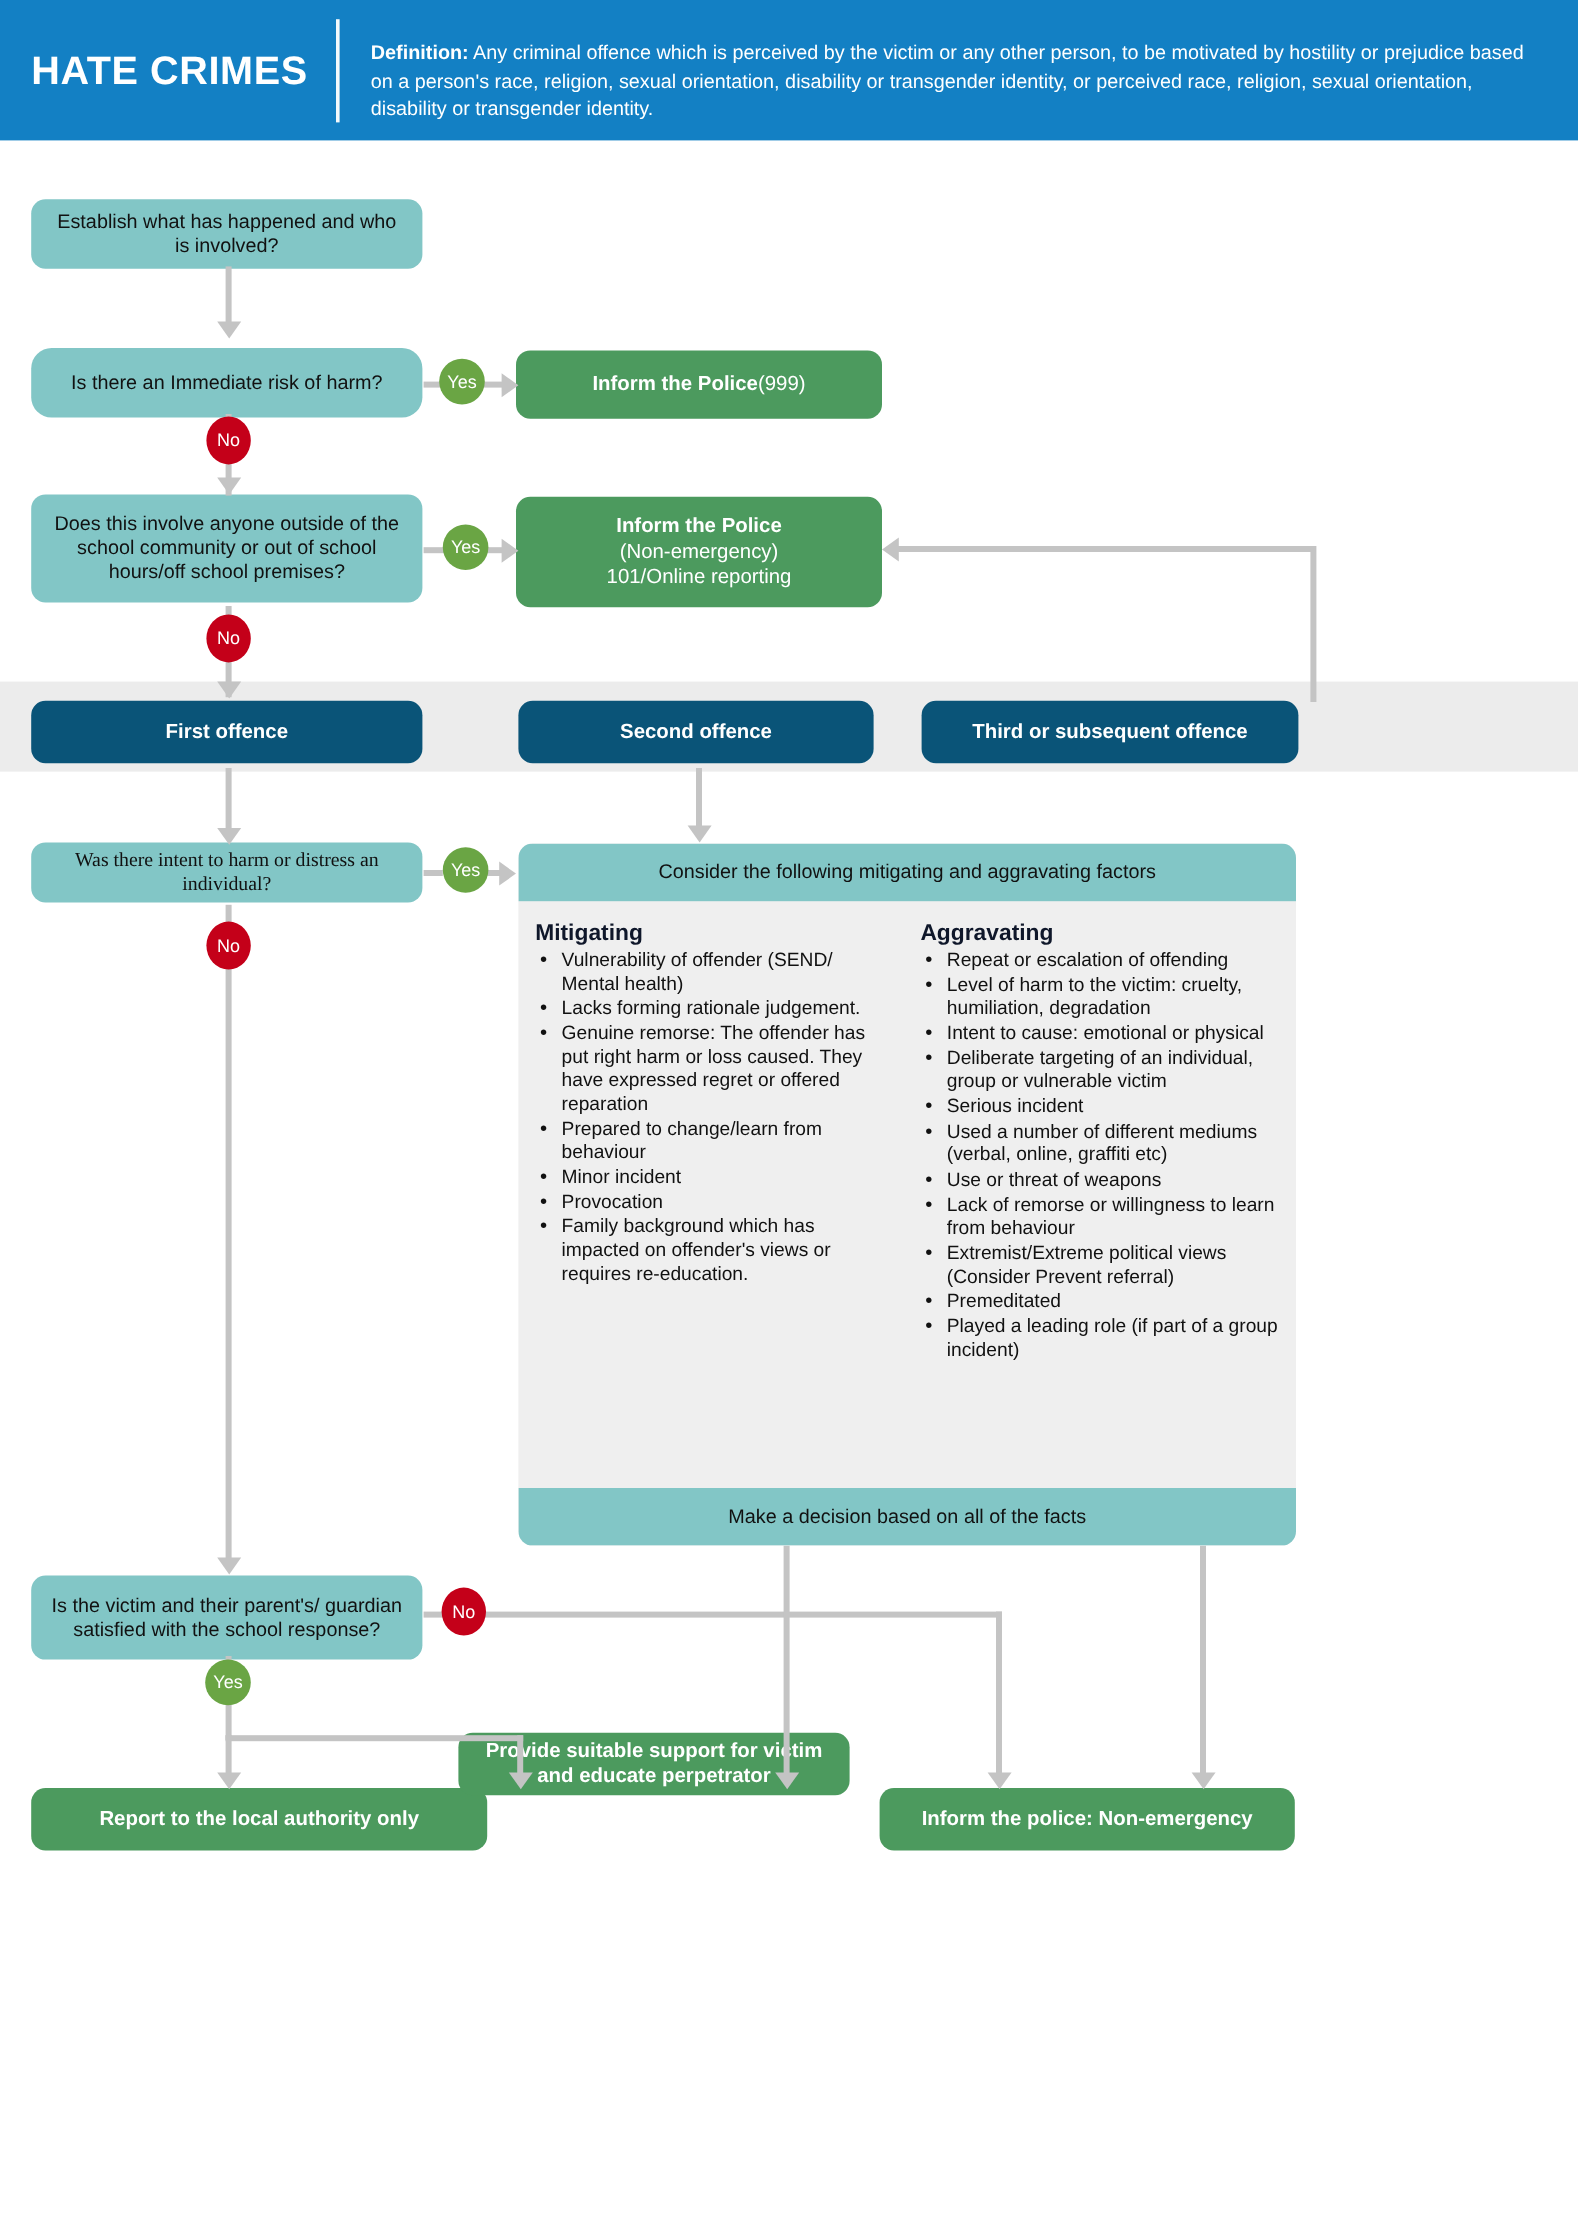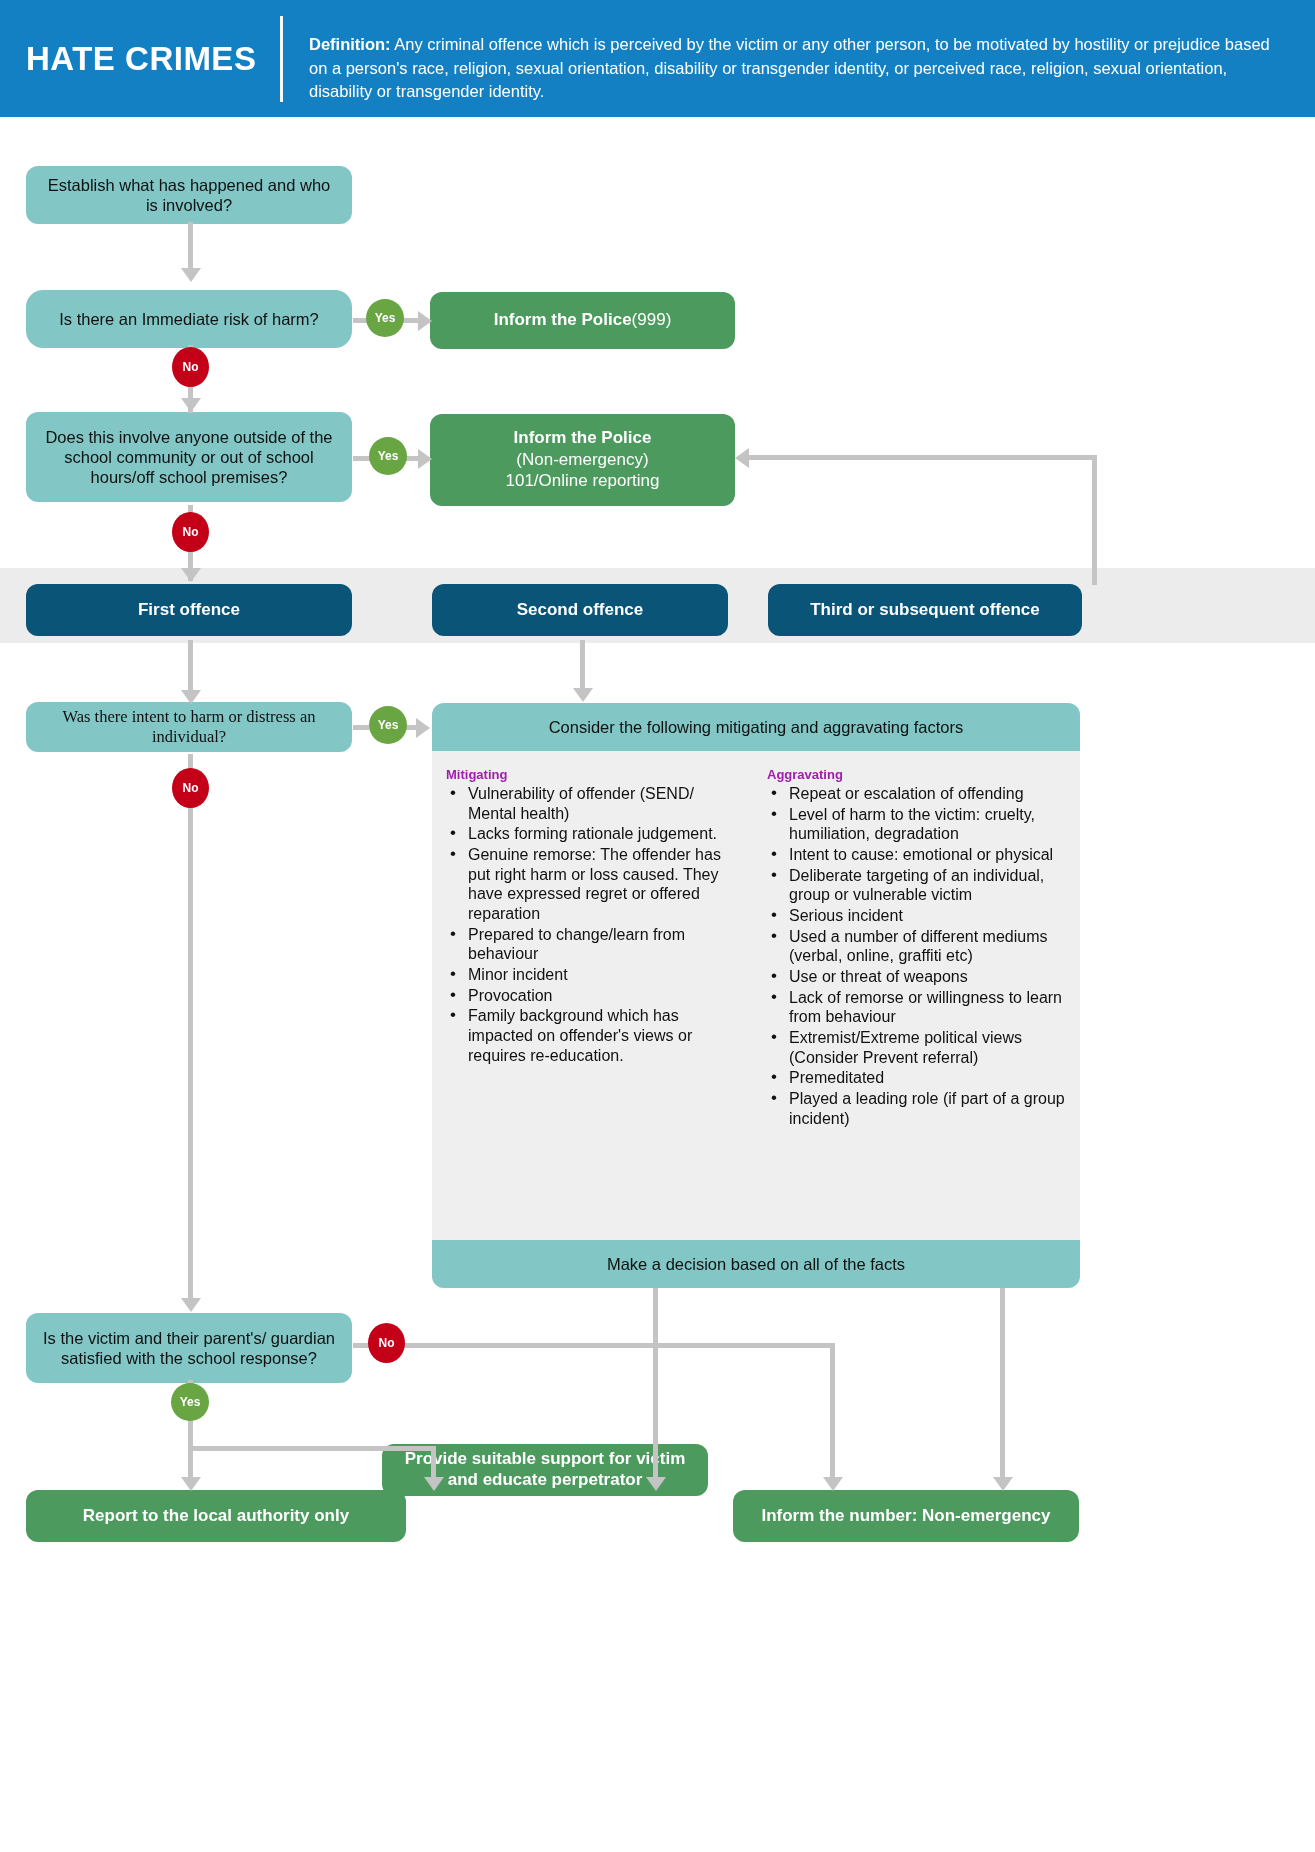--- a/index.html
+++ b/index.html
@@ -69,21 +69,21 @@
   #offence-band {
     position:absolute; left:0; top:568px; width:1315px; height:75px;
     background:#ececec;
   }
 
   
   .pill {
     position:absolute;
     border-radius:50%;
     display:flex; align-items:center; justify-content:center;
-    color:#ffffff; font-weight:bold; font-size:12px;
+    color:#ffffff; font-weight:normal; font-size:15px;
     z-index:6;
     text-align:right;
   }
   .pill.yes { background:#6aa544; width:38px; height:38px; }
   .pill.no  { background:#c40019; width:37px; height:40px; }
 
   
   .conn { position:absolute; background:#c4c4c4; z-index:1; }
   .conn.v { width:5px; }
   .conn.h { height:5px; }
@@ -120,21 +120,21 @@
   #factors-foot {
     position:absolute; left:0; bottom:0; width:100%; height:48px;
     background:#82c6c6; color:#111;
     display:flex; align-items:center; justify-content:center;
     font-size:16.5px;
   }
   #factors-cols {
     display:flex; padding:16px 14px 0 14px; gap:22px;
   }
   .fcol { width:302px; }
-  .fcol h4 { margin:0 0 2px 0; font-size:13px; font-weight:bold; color:#a21caf; }
+  .fcol h4 { margin:0 0 2px 0; font-size:19px; font-weight:bold; color:#0f172a; }
   .fcol ul { margin:0; padding:0 0 0 20px; list-style:none; }
   .fcol li {
     font-size:16px; line-height:1.23; color:#111;
     margin-bottom:1px; position:relative; padding-left:2px;
   }
   .fcol li::before {
     content:"\2022"; position:absolute; left:-16px; top:-1px; font-size:17px;
   }
 </style>
 </head>
@@ -249,21 +249,21 @@
 <div class="node navy" style="left:768px; top:584px; width:314px; height:52px;">Third or subsequent offence</div>
 
 <div class="node teal" style="left:26px; top:702px; width:326px; height:50px; padding:0 14px;font-family:Liberation Serif, serif;">Was there intent to harm or distress an individual?</div>
 
 <div class="node teal" style="left:26px; top:1313px; width:326px; height:70px; padding:0 14px;">Is the victim and their parent's/ guardian satisfied with the school response?</div>
 
 <div class="node green" style="left:26px; top:1490px; width:380px; height:52px; padding:0 10px;">Report to the local authority only</div>
 
 <div class="node green" style="left:382px; top:1444px; width:326px; height:52px; padding:0 16px;">Provide suitable support for victim and educate perpetrator</div>
 
-<div class="node green" style="left:733px; top:1490px; width:346px; height:52px; padding:0 10px;">Inform the number: Non-emergency</div>
+<div class="node green" style="left:733px; top:1490px; width:346px; height:52px; padding:0 10px;">Inform the police: Non-emergency</div>
 
 <div id="factors-panel">
   <div id="factors-head">Consider the following mitigating and aggravating factors</div>
   <div id="factors-cols">
     <div class="fcol">
       <h4>Mitigating</h4>
       <ul id="mitigating-list">
           <li>Vulnerability of offender (SEND/ Mental health)</li>
           <li>Lacks forming rationale judgement.</li>
           <li>Genuine remorse: The offender has put right harm or loss caused. They have expressed regret or offered reparation</li>

